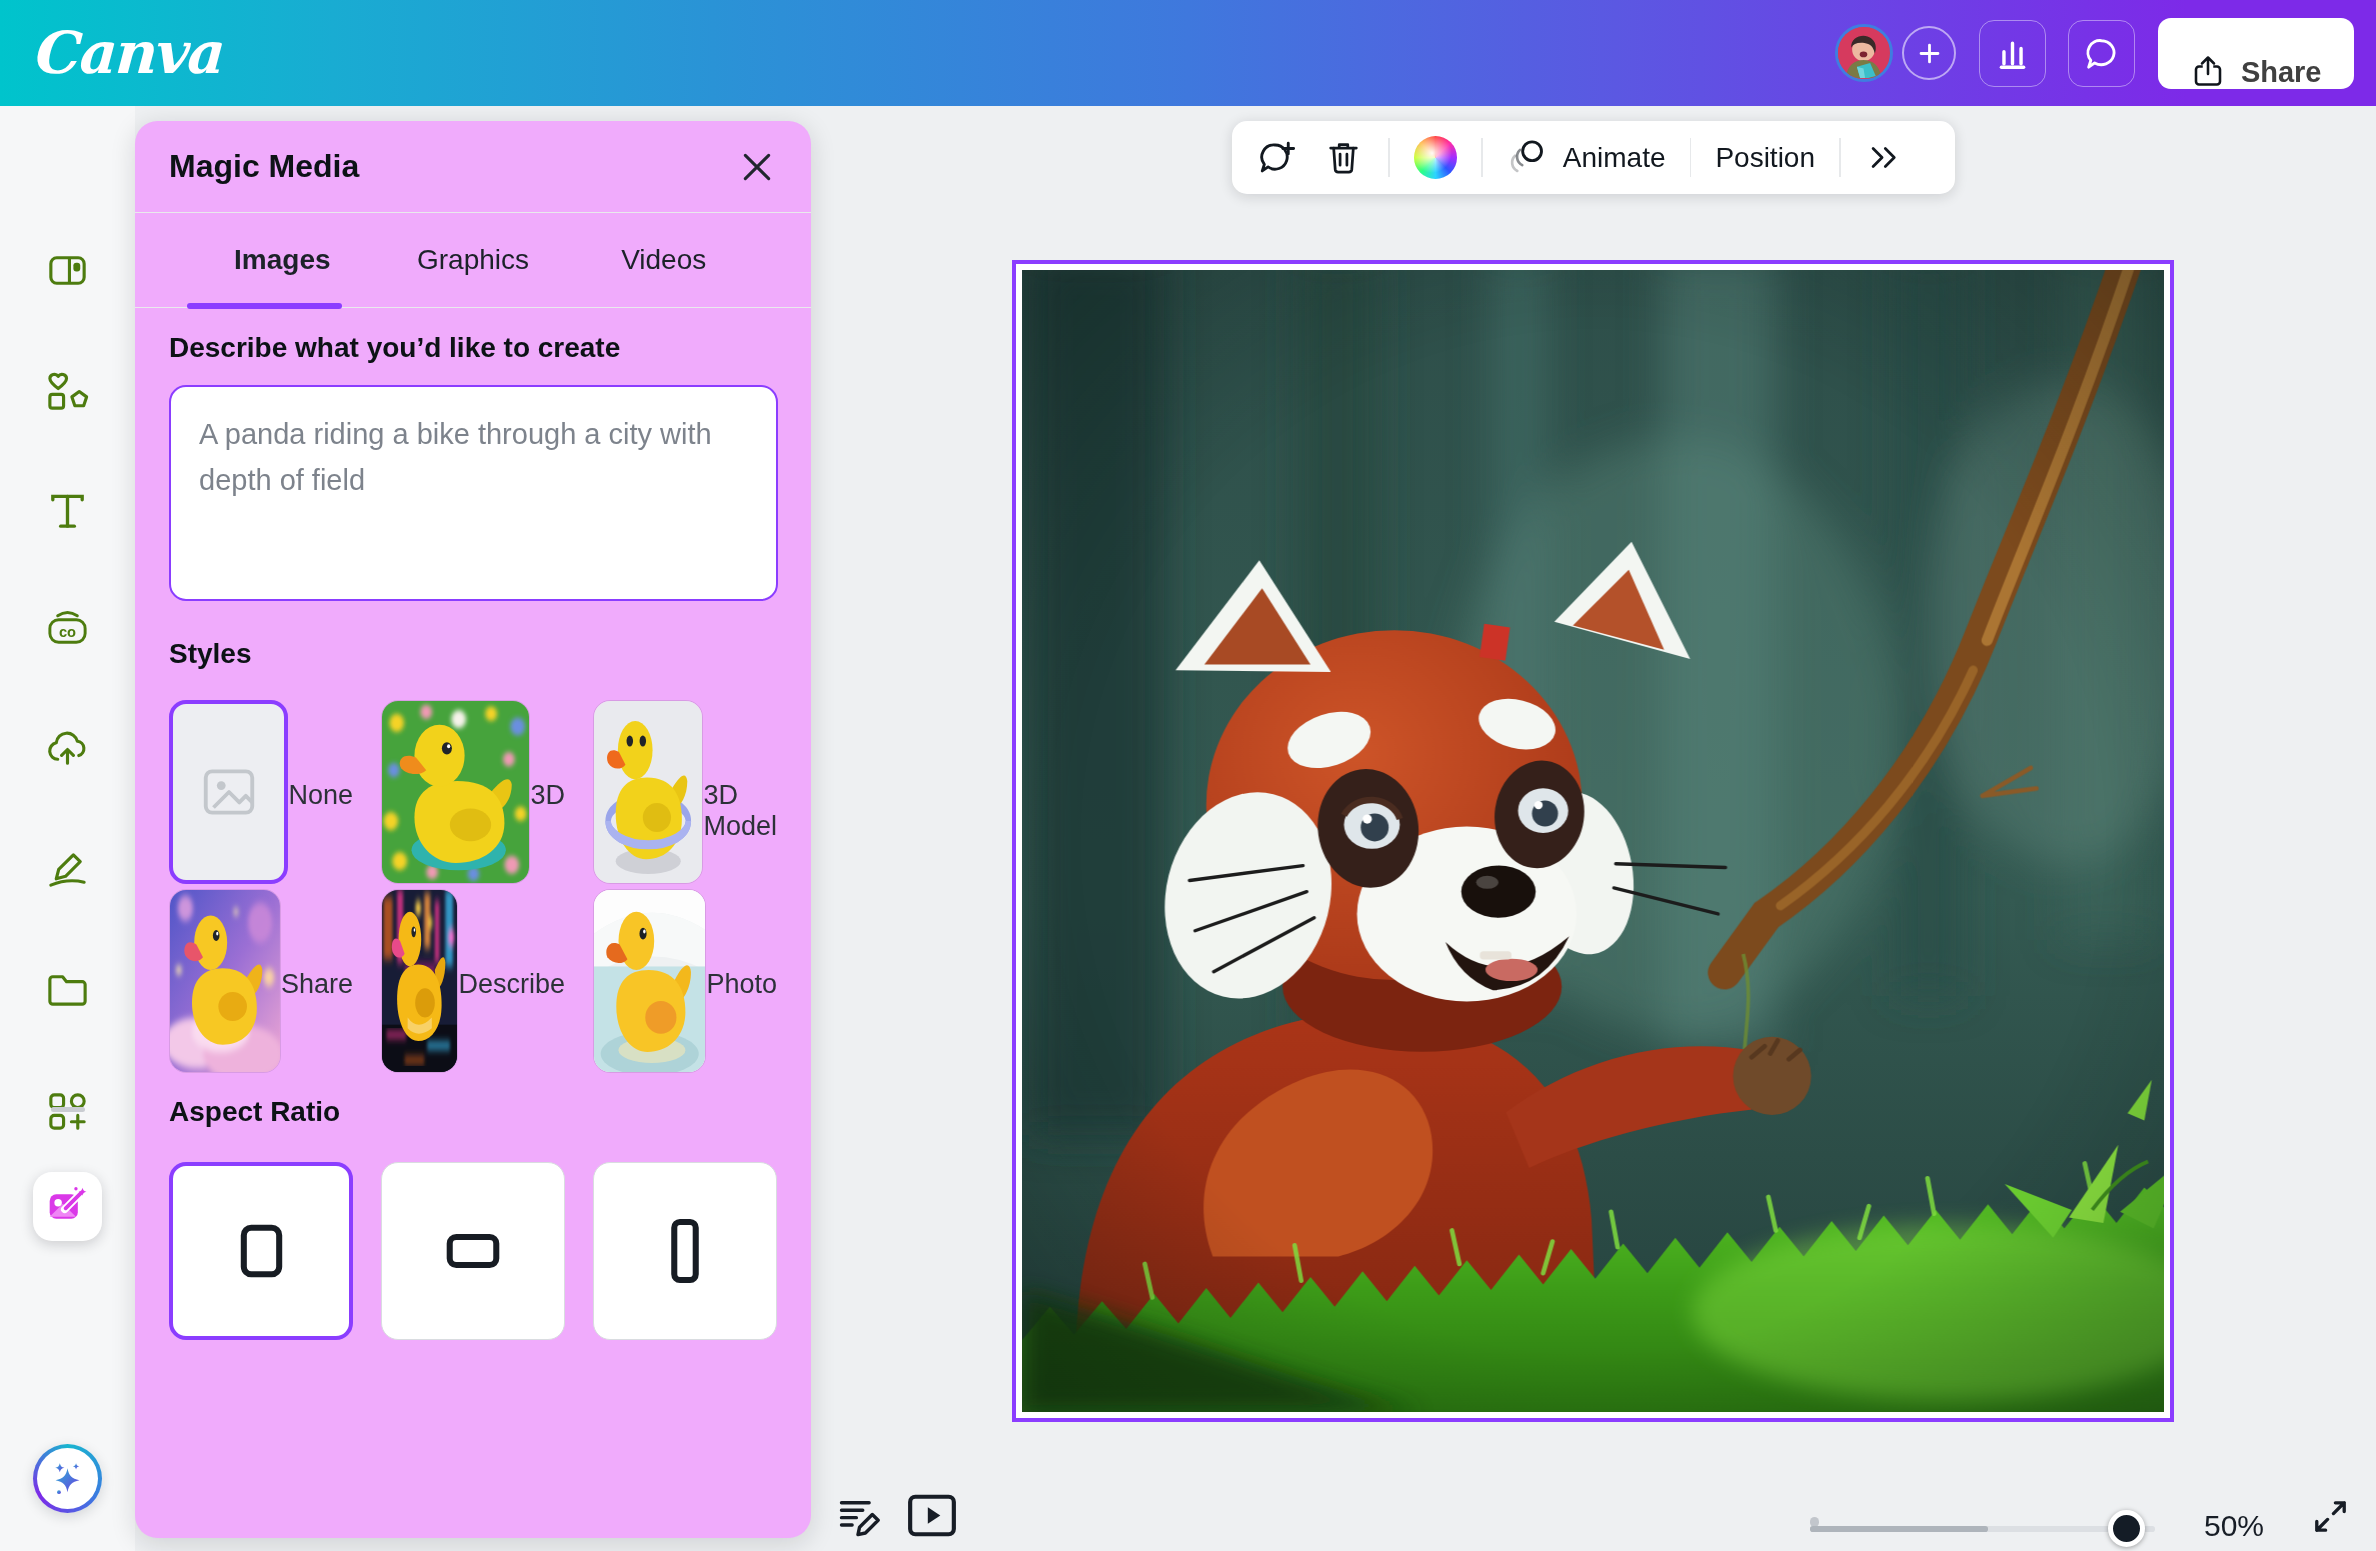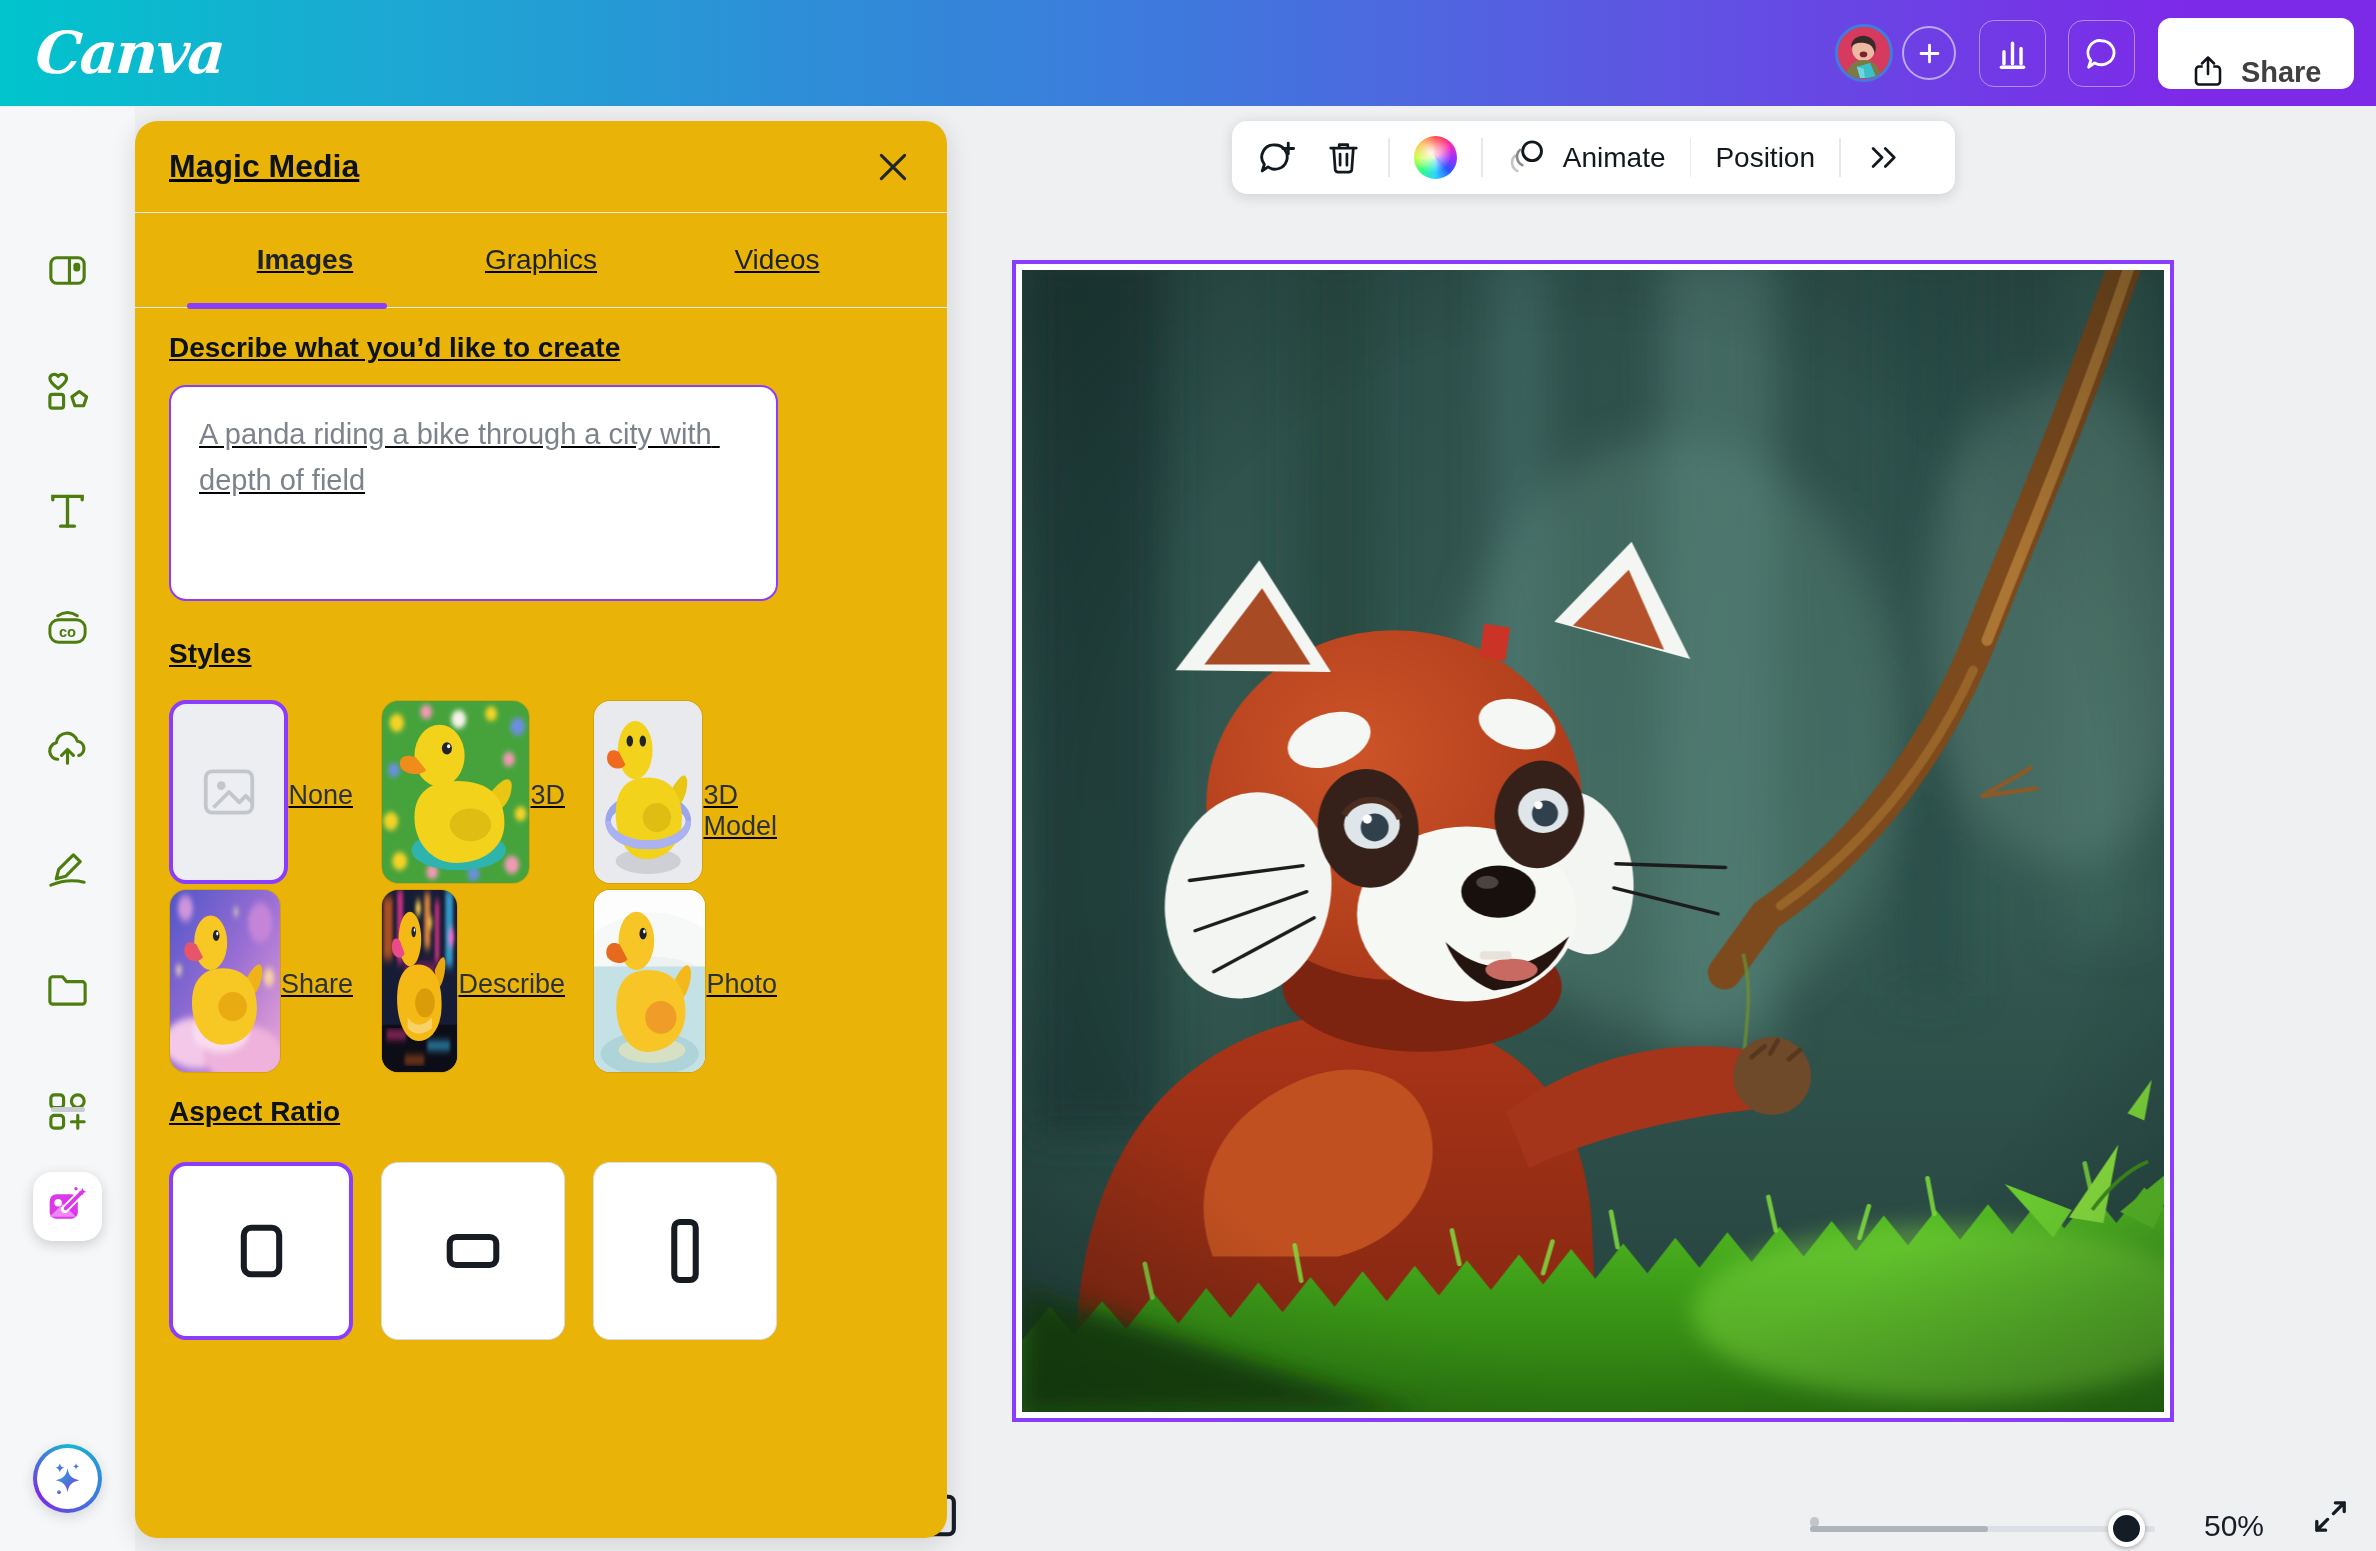--- a/index.html
+++ b/index.html
@@ -27,22 +27,22 @@
     color:#4d7c0f; cursor:pointer; }
   .s-dash { position:absolute; left:51px; top:1001px; width:34px; height:4.7px; border-radius:2.8px; background:#c9ccd1; }
   .magic-app-btn { position:absolute; left:33px; top:1066px; width:69px; height:69px; background:#fff; border-radius:19px;
     box-shadow:0 3.7px 13px rgba(20,24,31,.18); display:flex; align-items:center; justify-content:center; cursor:pointer; }
   .assistant-btn { position:absolute; left:33px; top:1338px; width:69px; height:69px; border-radius:50%;
     background:conic-gradient(#18b5cf,#3a7ce0,#7d2ae8,#18b5cf); padding:3.7px; cursor:pointer;
     box-shadow:0 3.7px 13px rgba(20,24,31,.15); }
   .assistant-inner { width:100%; height:100%; border-radius:50%; background:#fff; display:flex; align-items:center; justify-content:center; }
 
   
-  .panel { position:absolute; left:135px; top:121px; width:812px; height:1417px; background:#eab308; border-radius:22.5px;
-    box-shadow:0 5.6px 26px rgba(20,24,31,.14); z-index:15;text-decoration:underline; }
+  .panel { position:absolute; left:135px; top:121px; width:676px; height:1417px; background:#f0abfc; border-radius:22.5px;
+    box-shadow:0 5.6px 26px rgba(20,24,31,.14); z-index:15; }
   .panel-header { height:92px; display:flex; align-items:center; justify-content:space-between;
     padding:0 34px; border-bottom:1.9px solid #e9eaec; }
   .panel-title { font-size:32px; font-weight:700; color:#0d1216; }
   .panel-close { width:41px; height:41px; display:flex; align-items:center; justify-content:center; cursor:pointer; color:#20262e; }
   .tabs { height:95px; display:flex; border-bottom:1.9px solid #e9eaec; padding:0 52px; position:relative; }
   .tab { flex:1; display:flex; align-items:center; justify-content:center; font-size:28px; color:#1c2229;
     cursor:pointer; position:relative; font-weight:500; }
   .tab.active { font-weight:600; }
   .tab.active::after { content:""; position:absolute; left:0; right:36px; bottom:-1.9px; height:5.6px; border-radius:3.7px; background:#8b3dff; }
   .panel-body { padding:24px 34px 0 34px; }

